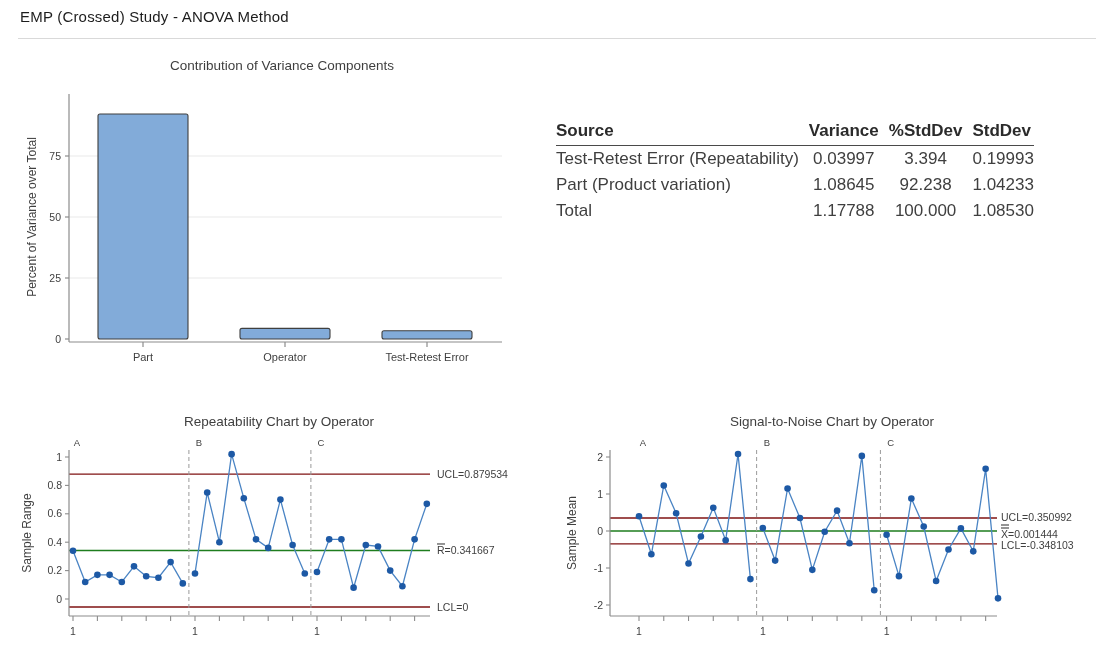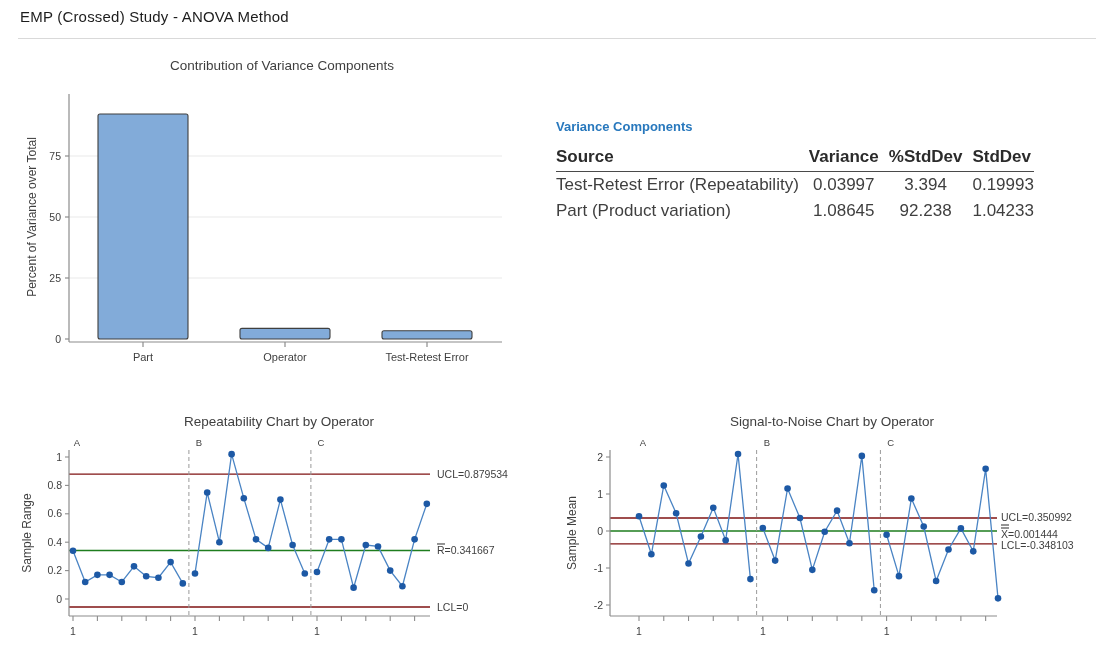--- a/index.html
+++ b/index.html
@@ -48,21 +48,20 @@
       <line x1="265" y1="292" x2="265" y2="297" stroke="#8c8c8c" stroke-width="1.2"></line>
       <text x="265" y="311" font-size="11" text-anchor="middle">Operator</text>
       <rect x="362" y="280.71864" width="90" height="8.28136" rx="2" fill="#82abd9" stroke="#3f3f3f" stroke-width="1.1"></rect>
       <line x1="407" y1="292" x2="407" y2="297" stroke="#8c8c8c" stroke-width="1.2"></line>
       <text x="407" y="311" font-size="11" text-anchor="middle">Test-Retest Error</text>
       <line x1="49" y1="44" x2="49" y2="292" stroke="#8c8c8c" stroke-width="1.2"></line>
       <line x1="49" y1="292" x2="482" y2="292" stroke="#8c8c8c" stroke-width="1.2"></line>
     </svg>
 
   <div id="var-panel">
-    <div id="var-title">Variance Components</div>
     <table id="var-table">
       <thead>
         <tr>
           <th class="src">Source</th>
           <th>Variance</th>
           <th>%StdDev</th>
           <th>StdDev</th>
         </tr>
       </thead>
       <tbody>
@@ -70,20 +69,26 @@
           <td class="src">Test-Retest Error (Repeatability)</td>
           <td>0.03997</td>
           <td>3.394</td>
           <td>0.19993</td>
         </tr>
         <tr>
           <td class="src">Part (Product variation)</td>
           <td>1.08645</td>
           <td>92.238</td>
           <td>1.04233</td>
+        </tr>
+        <tr>
+          <td class="src">Total</td>
+          <td>1.17788</td>
+          <td>100.000</td>
+          <td>1.08530</td>
         </tr>
       </tbody>
     </table>
   </div>
 
   <svg id="repeat-chart" width="545" height="244" viewBox="0 0 545 244">
       <text x="264" y="18" font-size="13.5" text-anchor="middle">Repeatability Chart by Operator</text>
       <text x="16" y="125" font-size="12" text-anchor="middle" transform="rotate(-90 16 125)">Sample Range</text>
       <line x1="54" y1="66.106172" x2="415" y2="66.106172" stroke="#7f1212" stroke-width="1.4"></line>
       <line x1="54" y1="142.483286" x2="415" y2="142.483286" stroke="#1e7d1e" stroke-width="1.4"></line>

